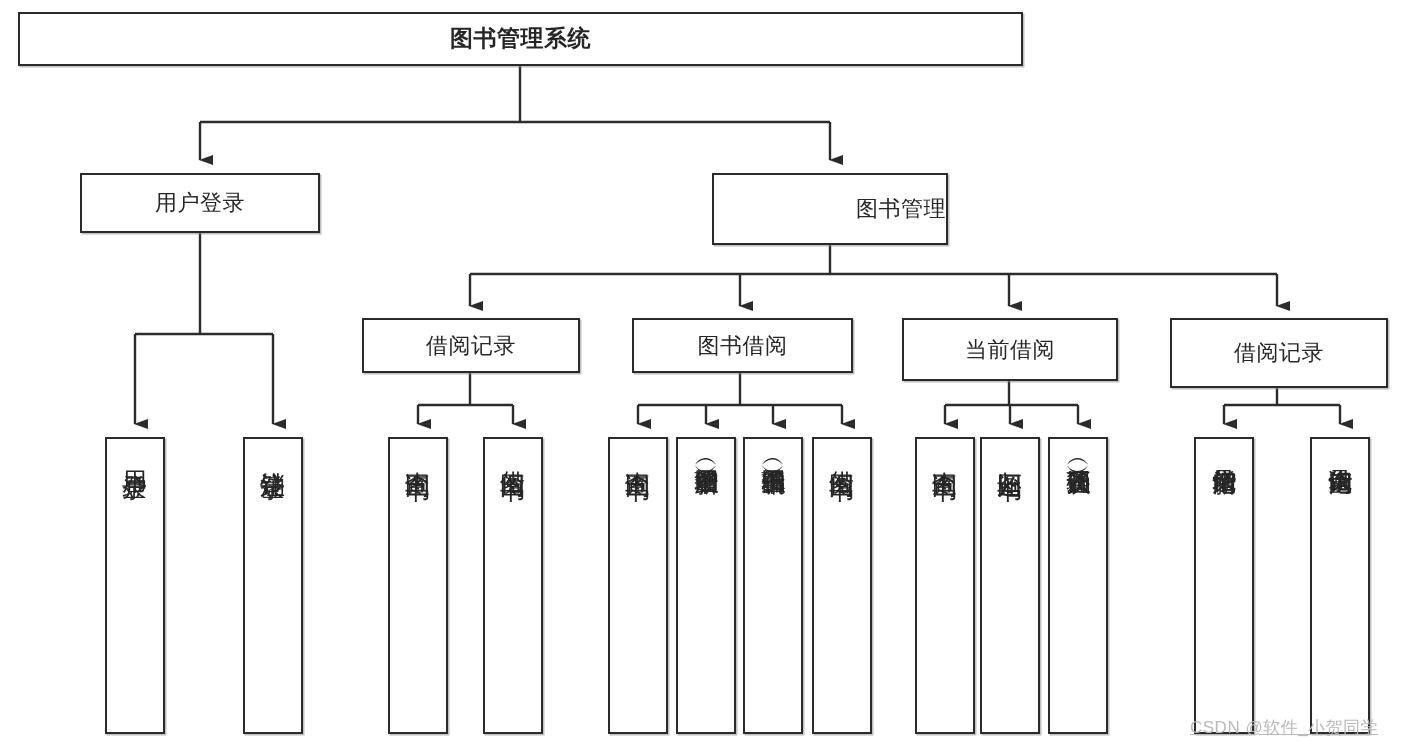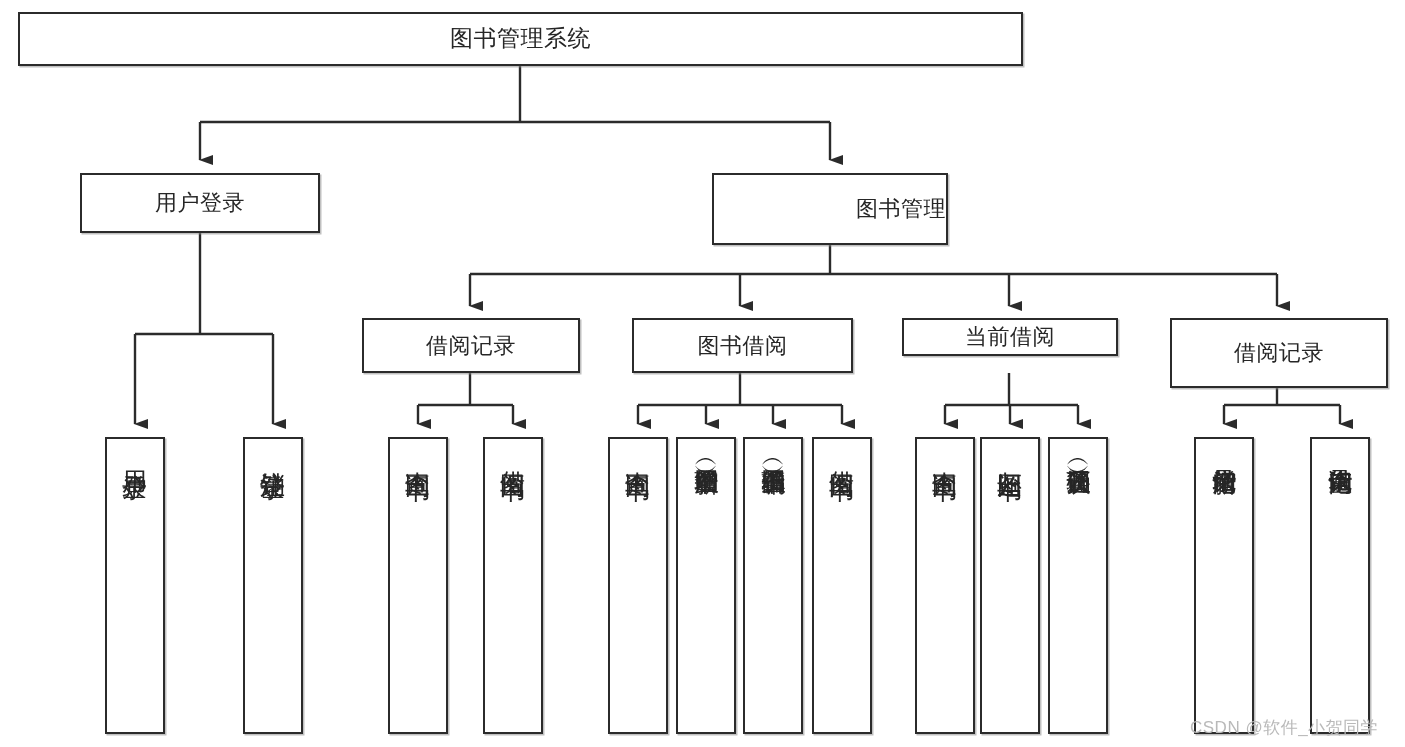--- a/index.html
+++ b/index.html
@@ -134,38 +134,38 @@
     </g>
 
     <g stroke="#2b2b2b" stroke-width="2.4" fill="none">
       <path d="M 1277 373 L 1277 405"></path>
       <path d="M 1224 405 L 1340 405"></path>
       <path d="M 1224 405 L 1224 424" marker-end="url(#arrow)"></path>
       <path d="M 1340 405 L 1340 424" marker-end="url(#arrow)"></path>
     </g>
   </svg>
 
-  <div class="node root horizontal" style="left:18px; top:12px; width:1005px; height:54px;">
+  <div class="node root horizontal" style="left:18px; top:12px; width:1005px; height:54px;font-weight:bold;">
     <span class="label">图书管理系统</span>
   </div>
 
   <div class="node horizontal" style="left:80px; top:173px; width:240px; height:60px;">
     <span class="label">用户登录</span>
   </div>
   <div class="node horizontal" style="left:712px; top:173px; width:236px; height:72px;justify-content:flex-end;">
     <span class="label">图书管理</span>
   </div>
 
   <div class="node horizontal" style="left:362px; top:318px; width:218px; height:55px;">
     <span class="label">借阅记录</span>
   </div>
   <div class="node horizontal" style="left:632px; top:318px; width:221px; height:55px;">
     <span class="label">图书借阅</span>
   </div>
-  <div class="node horizontal" style="left:902px; top:318px; width:216px; height:38px;">
+  <div class="node horizontal" style="left:902px; top:318px; width:216px; height:63px;">
     <span class="label">当前借阅</span>
   </div>
   <div class="node horizontal" style="left:1170px; top:318px; width:218px; height:70px;">
     <span class="label">借阅记录</span>
   </div>
 
   <div class="node vertical" style="left:105px; top:437px; width:60px; height:297px;">
     <span class="label">用户登录</span>
   </div>
   <div class="node vertical" style="left:243px; top:437px; width:60px; height:297px;">
@@ -202,15 +202,15 @@
     <span class="label">确认归还（管理员）</span>
   </div>
 
   <div class="node vertical tight" style="left:1194px; top:437px; width:60px; height:297px;">
     <span class="label">新增借阅记录</span>
   </div>
   <div class="node vertical tight" style="left:1310px; top:437px; width:60px; height:297px;">
     <span class="label">查询借阅记录</span>
   </div>
 
-  <div class="watermark" style="left:1190px; top:716px;">CSDN @软件_小贺同学</div>
+  <div class="watermark" style="left:1190px; top:716px;text-decoration:underline;">CSDN @软件_小贺同学</div>
 
 </div>
 
 </body></html>

